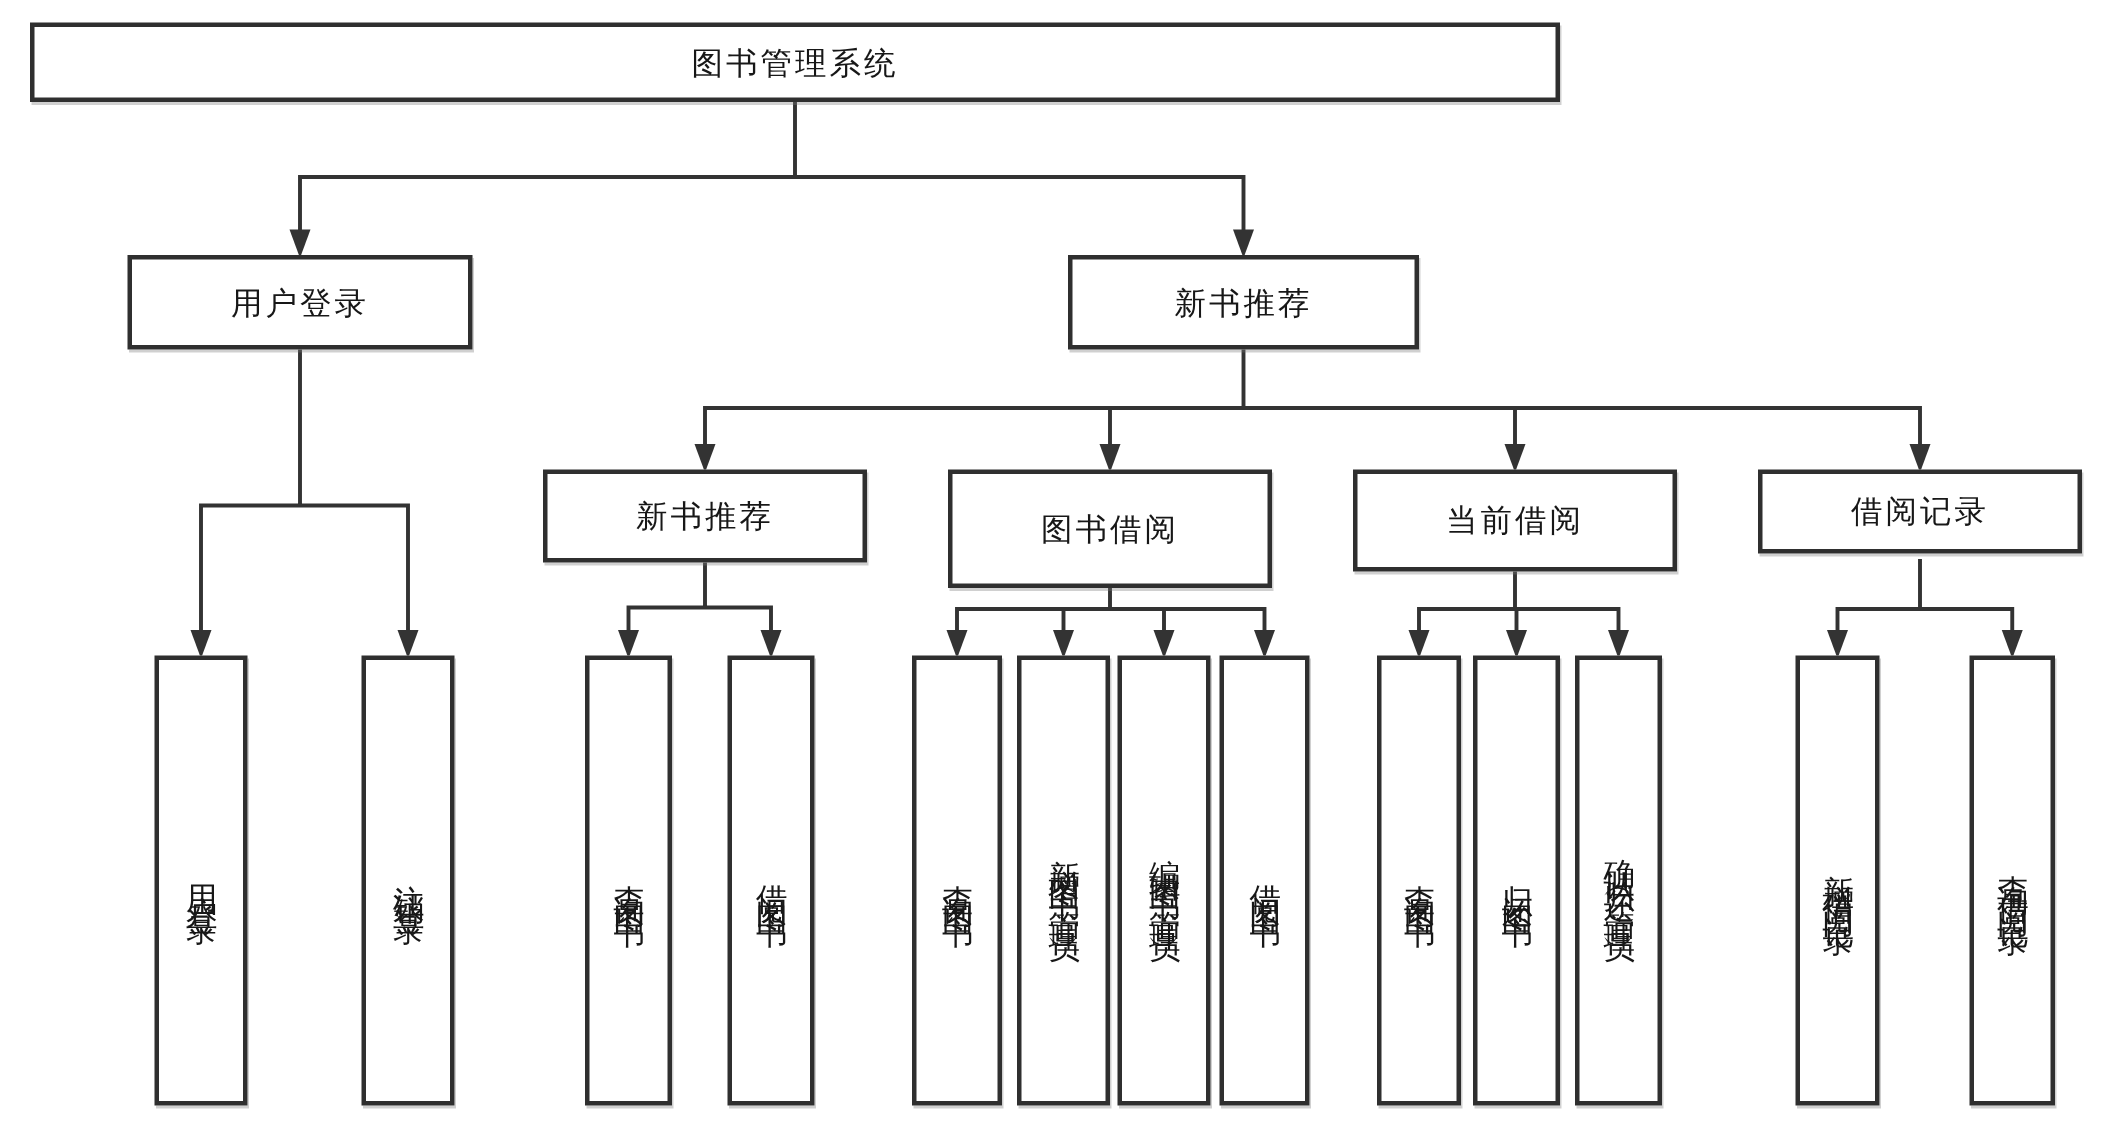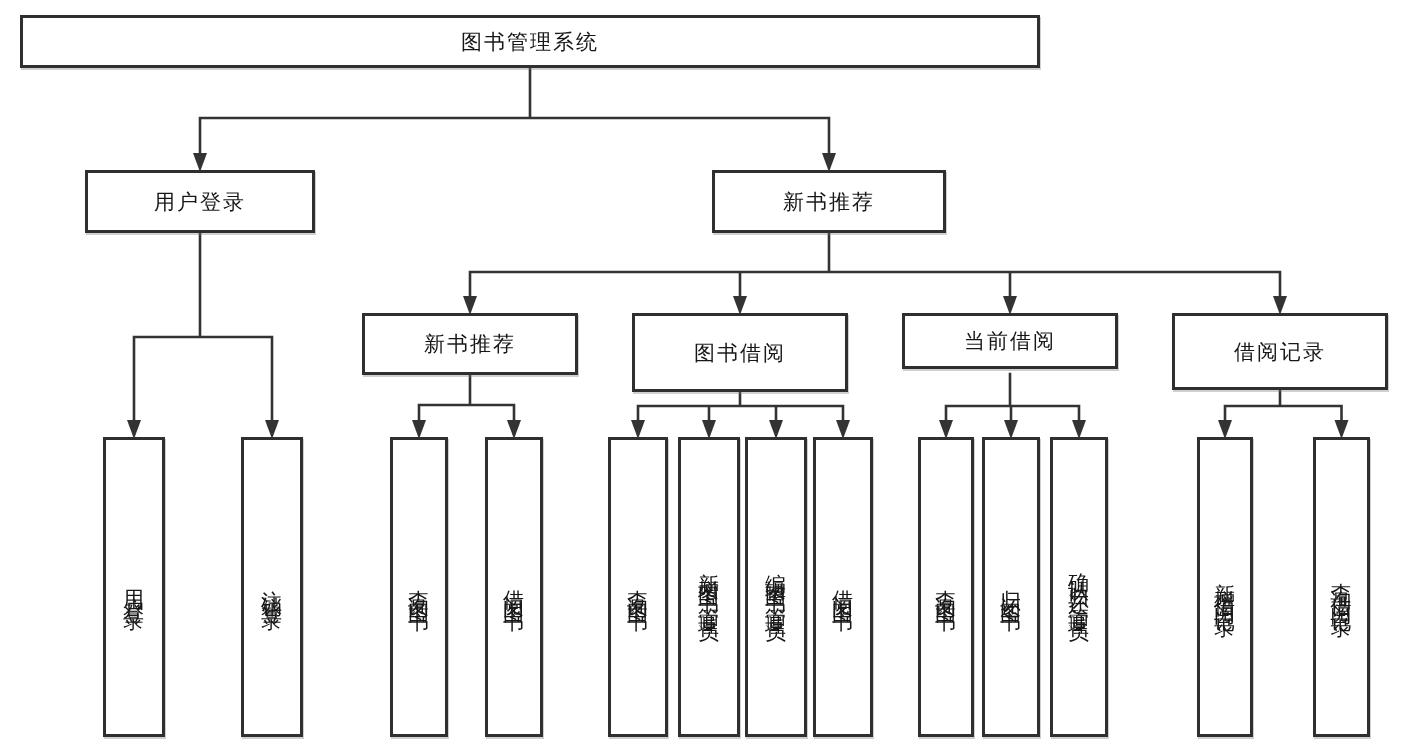--- a/index.html
+++ b/index.html
@@ -88,24 +88,24 @@
       </div>
       <div class="node" style="left: 712px; top: 170px; width: 234px; height: 63px; border-color: rgb(47, 47, 47);">
         <span class="node-label" style="color: rgb(23, 23, 23);">新书推荐</span>
       </div>
       <div class="node" style="left: 362px; top: 313px; width: 216px; height: 62px; border-color: rgb(47, 47, 47);">
         <span class="node-label" style="color: rgb(23, 23, 23);">新书推荐</span>
       </div>
       <div class="node" style="left: 632px; top: 313px; width: 216px; height: 79px; border-color: rgb(47, 47, 47);">
         <span class="node-label" style="color: rgb(23, 23, 23);">图书借阅</span>
       </div>
-      <div class="node" style="left: 902px; top: 313px; width: 216px; height: 56px; border-color: rgb(47, 47, 47);">
+      <div class="node" style="left: 902px; top: 313px; width: 216px; height: 68px; border-color: rgb(47, 47, 47);">
         <span class="node-label" style="color: rgb(23, 23, 23);">当前借阅</span>
       </div>
-      <div class="node" style="left: 1172px; top: 313px; width: 216px; height: 77px; border-color: rgb(47, 47, 47); align-items: center;">
+      <div class="node" style="left: 1172px; top: 313px; width: 216px; height: 56px; border-color: rgb(47, 47, 47); align-items: center;">
         <span class="node-label" style="color: rgb(23, 23, 23);">借阅记录</span>
       </div>
       <div class="node vertical" style="left: 103px; top: 437px; width: 62px; height: 300px; border-color: rgb(47, 47, 47);">
         <span class="node-label" style="color: rgb(23, 23, 23);">用户登录</span>
       </div>
       <div class="node vertical" style="left: 241px; top: 437px; width: 62px; height: 300px; border-color: rgb(47, 47, 47);">
         <span class="node-label" style="color: rgb(23, 23, 23);">注销登录</span>
       </div>
       <div class="node vertical" style="left: 390px; top: 437px; width: 58px; height: 300px; border-color: rgb(47, 47, 47);">
         <span class="node-label" style="color: rgb(23, 23, 23);">查询图书</span>

